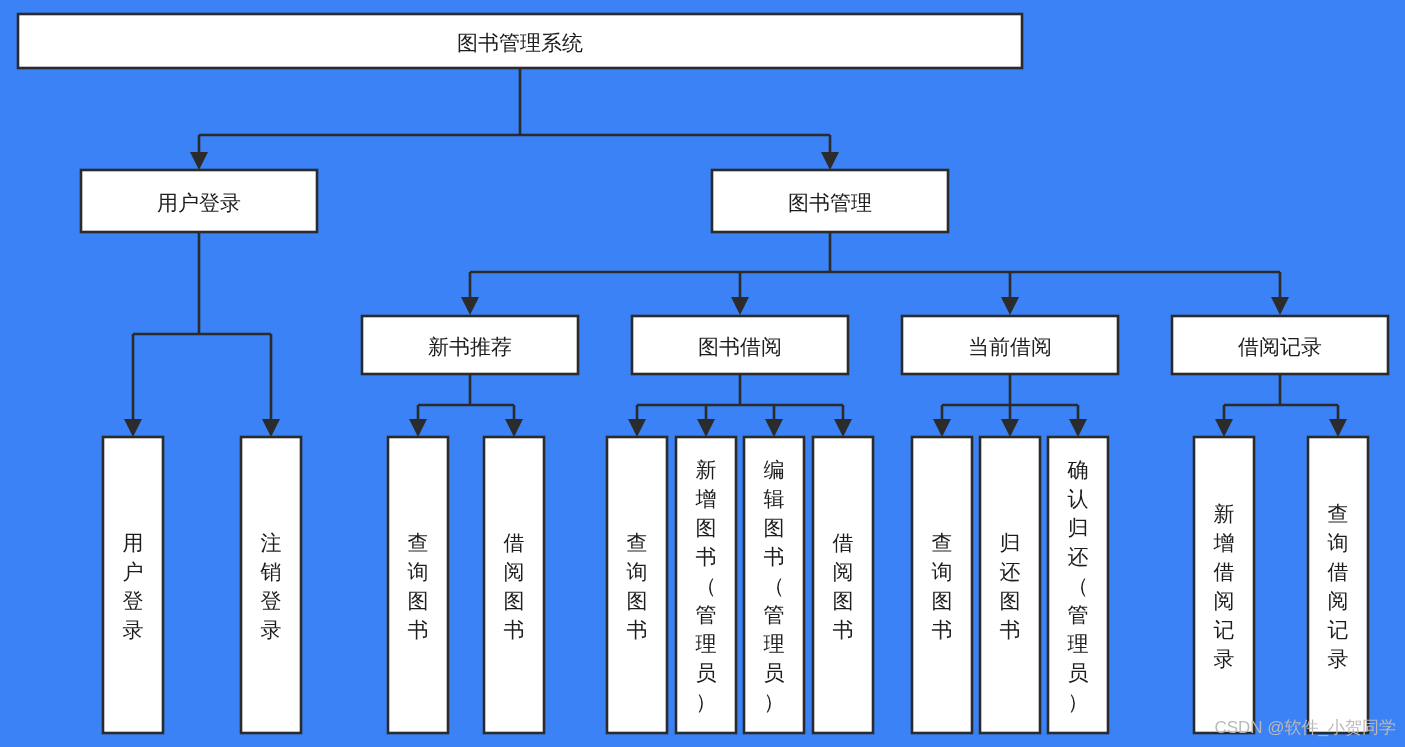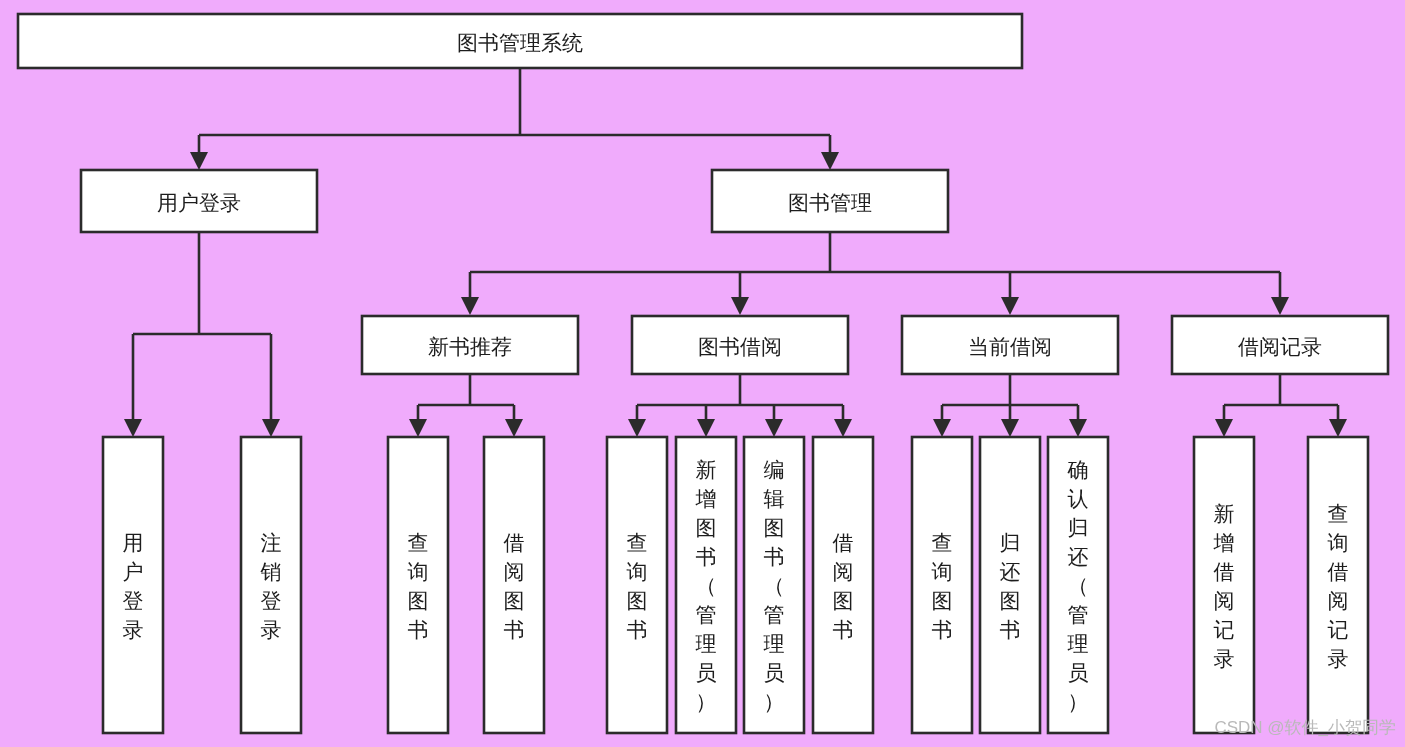--- a/index.html
+++ b/index.html
@@ -10,21 +10,21 @@
   body {
     width: 1405px;
     height: 747px;
     font-family: "Liberation Sans", "DejaVu Sans", sans-serif;
     overflow: hidden;
   }
   #diagram-root {
     position: relative;
     width: 1405px;
     height: 747px;
-    background: #f0abfc;
+    background: #3b82f6;
   }
   svg.canvas {
     position: absolute;
     left: 0;
     top: 0;
     width: 1405px;
     height: 747px;
   }
   .node-rect {
     fill: #ffffff;

